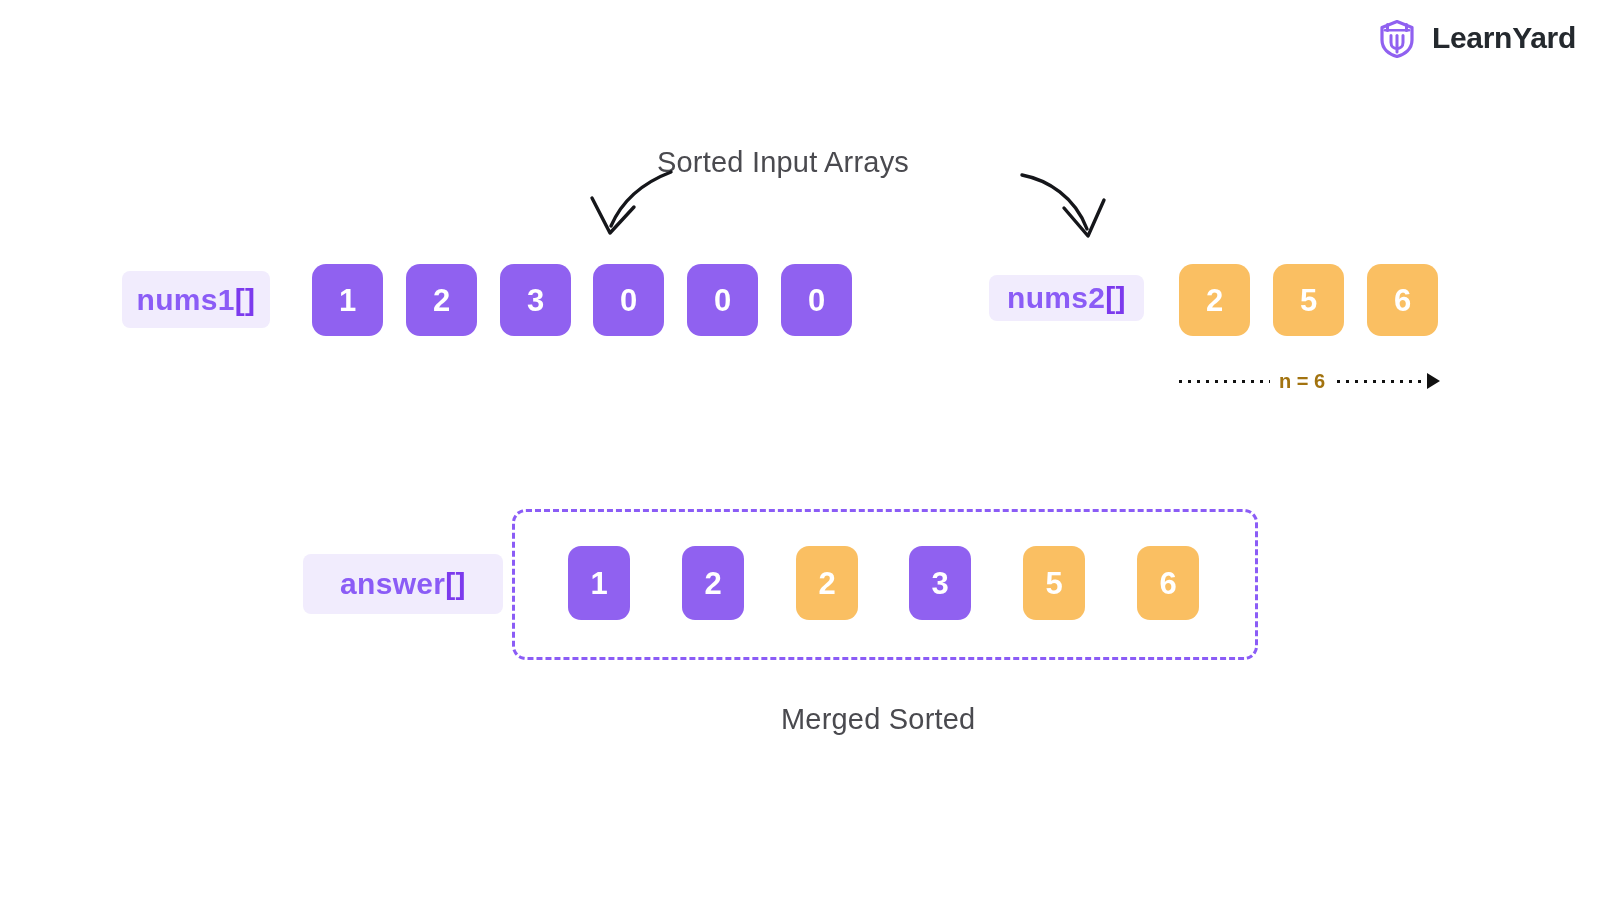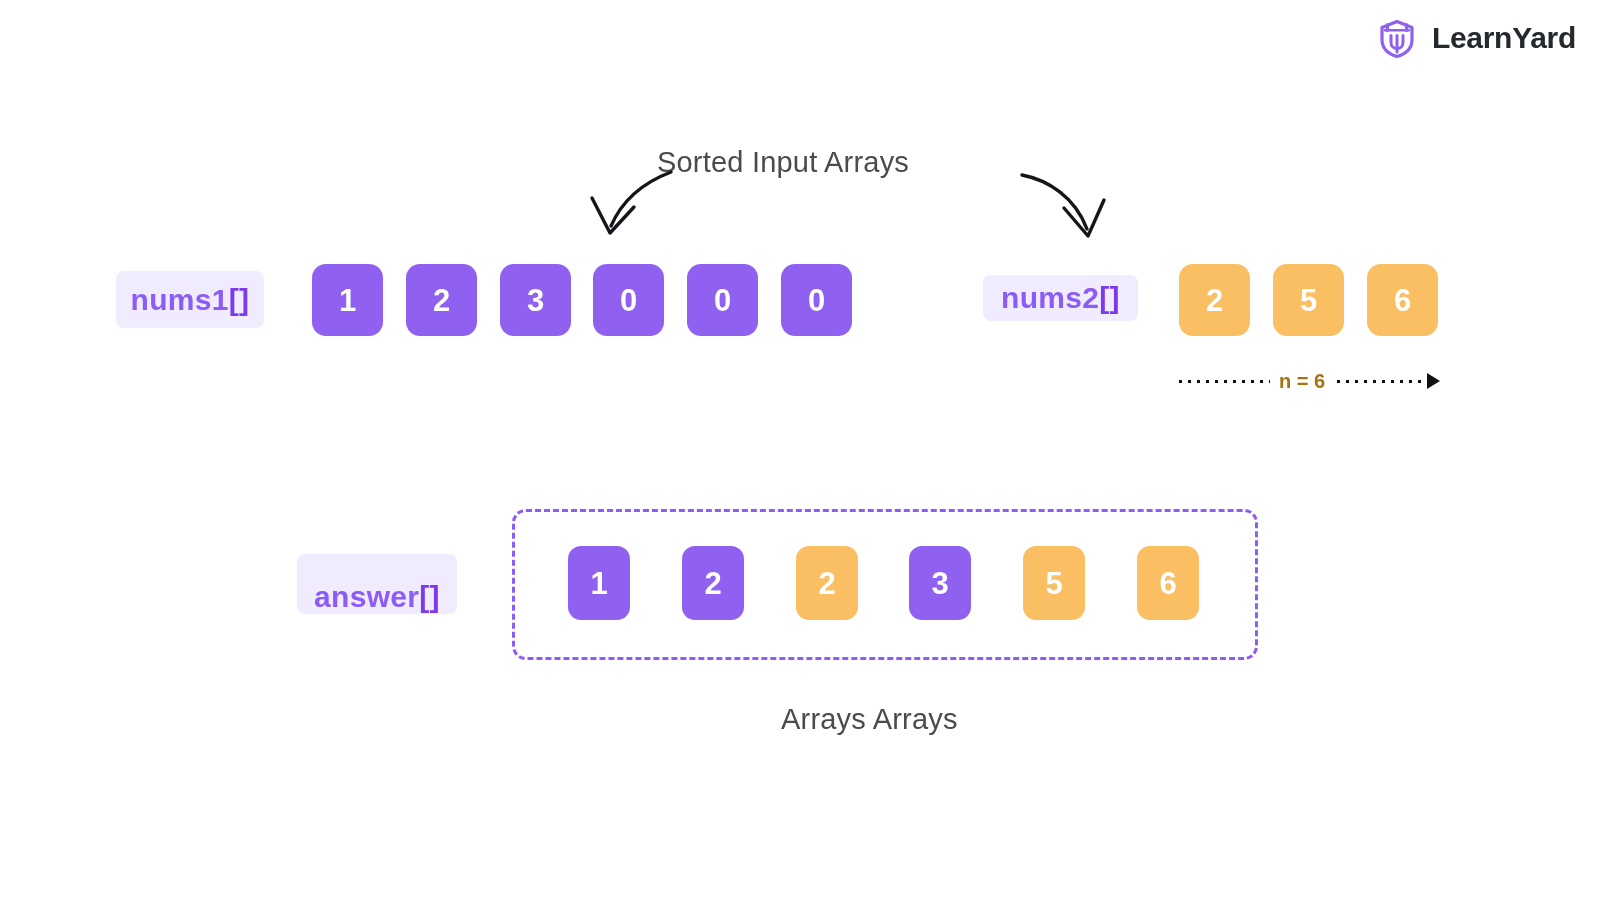--- a/index.html
+++ b/index.html
@@ -62,24 +62,25 @@
     display: flex;
     align-items: center;
     justify-content: center;
     background: #f1ecfd;
     border-radius: 8px;
     font-size: 30px;
     font-weight: 700;
     color: #8b5cf6;
     letter-spacing: 0.3px;
     white-space: nowrap;
+    margin-left: 6px;
   }
   #pill-nums1  { left: 116px; top: 271px; width: 148px; height: 57px; }
   #pill-nums2  { left: 983px; top: 275px; width: 155px; height: 46px; }
-  #pill-answer { left: 297px; top: 554px; width: 160px; height: 60px; align-items: flex-end; }
+  #pill-answer { left: 297px; top: 554px; width: 200px; height: 60px; }
   .pill .brackets { color: #7c3aed; }
 
   
   .cell {
     position: absolute;
     display: flex;
     align-items: center;
     justify-content: center;
     border-radius: 14px;
     font-size: 31px;
@@ -170,21 +171,21 @@
       <path d="M4 9.5 L19 3.5 L34 9.5 L34 22 C34 31 27 36.5 19 38.5 C11 36.5 4 31 4 22 Z" fill="none" stroke="#9061f0" stroke-width="3.2" stroke-linejoin="round"></path>
       <path d="M9.5 6.5 L9.5 12.5 M28.5 6.5 L28.5 12.5" stroke="#9061f0" stroke-width="3" stroke-linecap="round"></path>
       <path d="M7 12.2 L31 12.2" stroke="#9061f0" stroke-width="2.6" stroke-linecap="round"></path>
       <path d="M13 17.5 L13 24.5 C13 28.2 15.8 30.6 19 30.6 C22.2 30.6 25 28.2 25 24.5 L25 17.5" fill="none" stroke="#9061f0" stroke-width="3" stroke-linecap="round"></path>
       <path d="M19 17.5 L19 34" stroke="#9061f0" stroke-width="3" stroke-linecap="round"></path>
     </svg>
     <div class="brand-name">LearnYard</div>
   </div>
 
   <div class="caption" id="caption-top">Sorted Input Arrays</div>
-  <div class="caption" id="caption-bot">Arrays Arrays</div>
+  <div class="caption" id="caption-bot">Merged Sorted</div>
 
   <svg class="arrows" viewBox="0 0 1600 900">
     <g>
       <path d="M671 172 C650 180 624 196 611 226" fill="none" stroke="#15161a" stroke-width="3.4" stroke-linecap="round"></path>
       <path d="M592 198 L610 233 L634 207" fill="none" stroke="#15161a" stroke-width="3.4" stroke-linecap="round" stroke-linejoin="round"></path>
     </g>
     <g>
       <path d="M1022 175 C1048 180 1075 197 1087 229" fill="none" stroke="#15161a" stroke-width="3.4" stroke-linecap="round"></path>
       <path d="M1064 208 L1088 236 L1104 200" fill="none" stroke="#15161a" stroke-width="3.4" stroke-linecap="round" stroke-linejoin="round"></path>
     </g>

